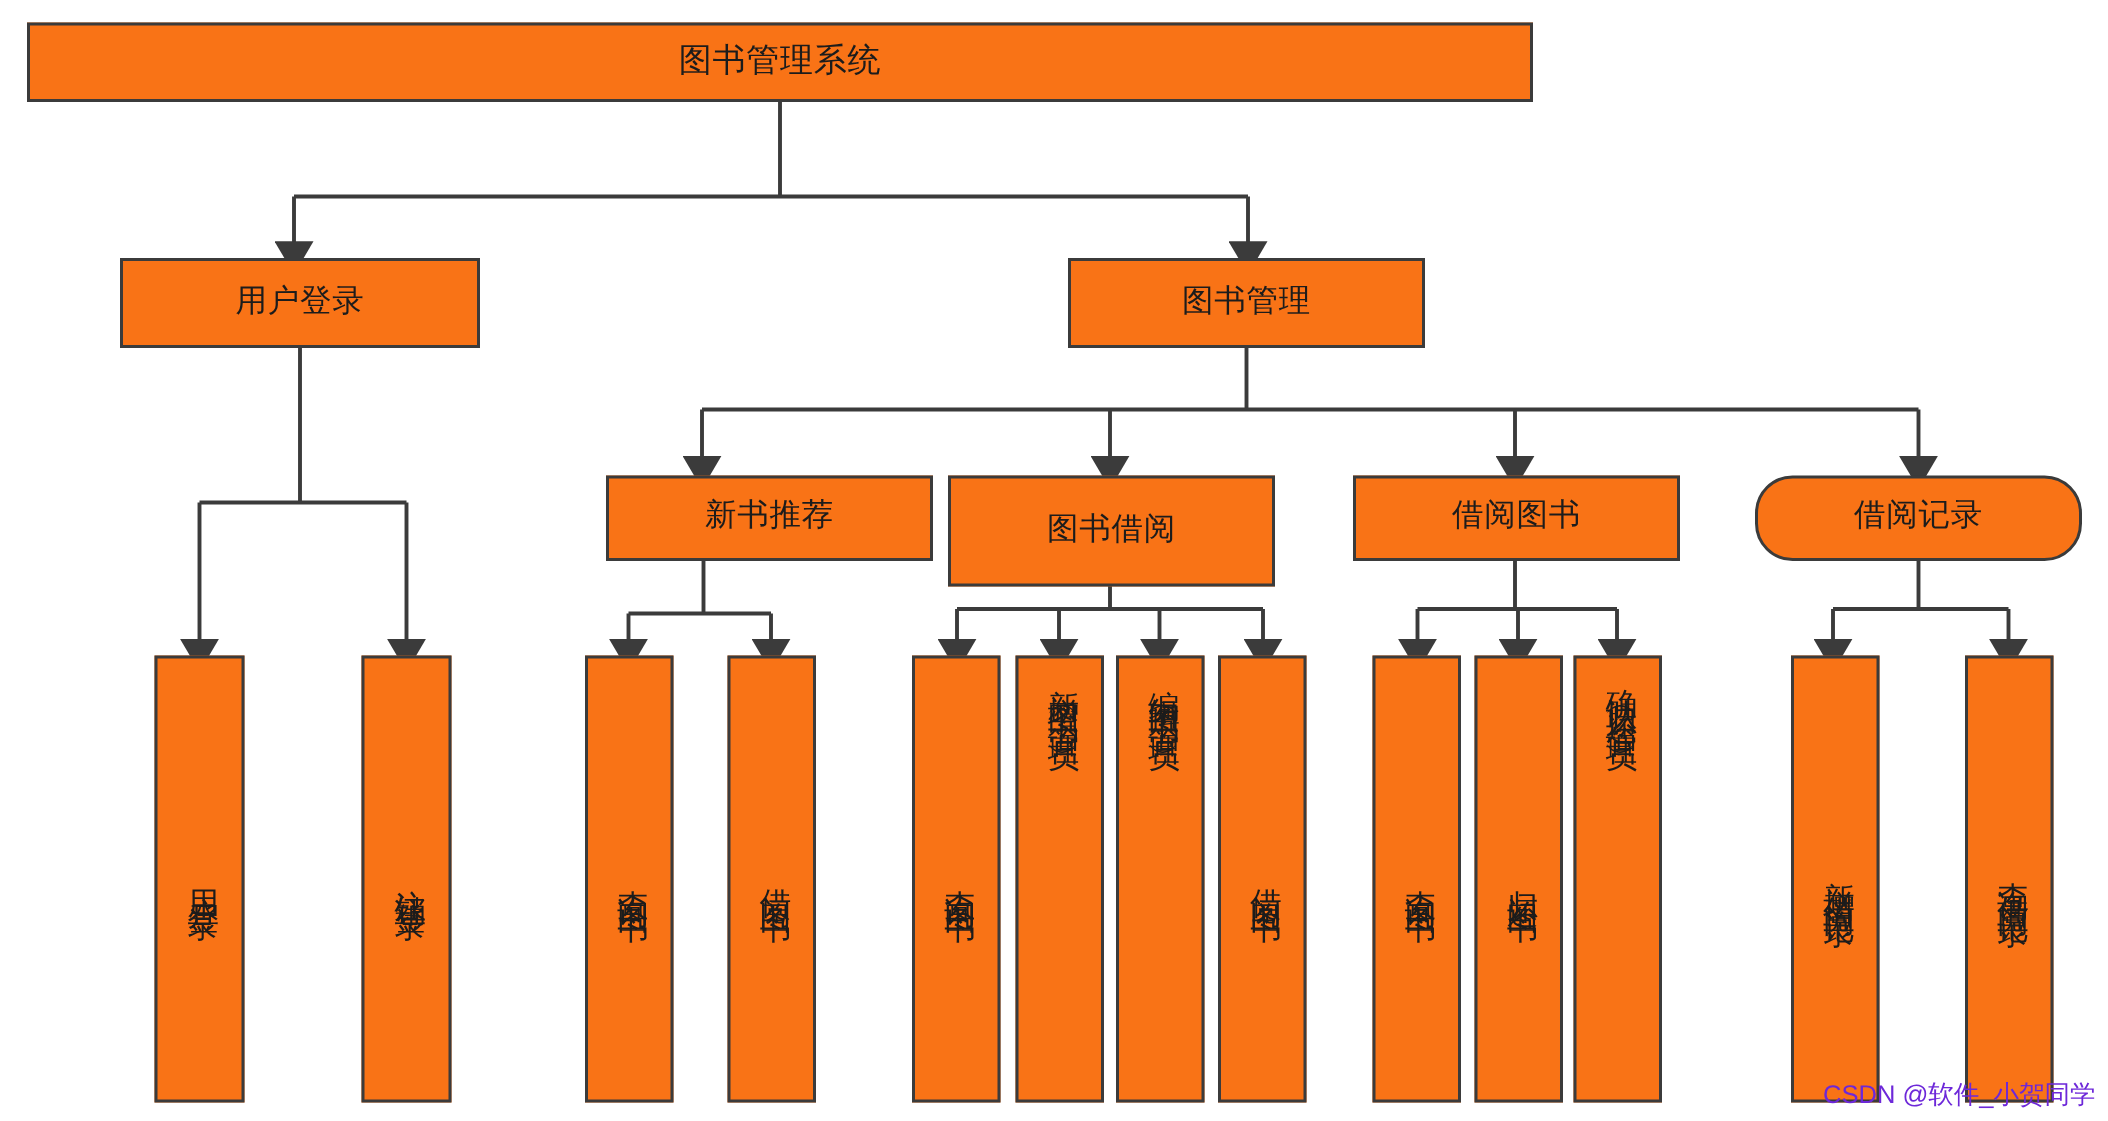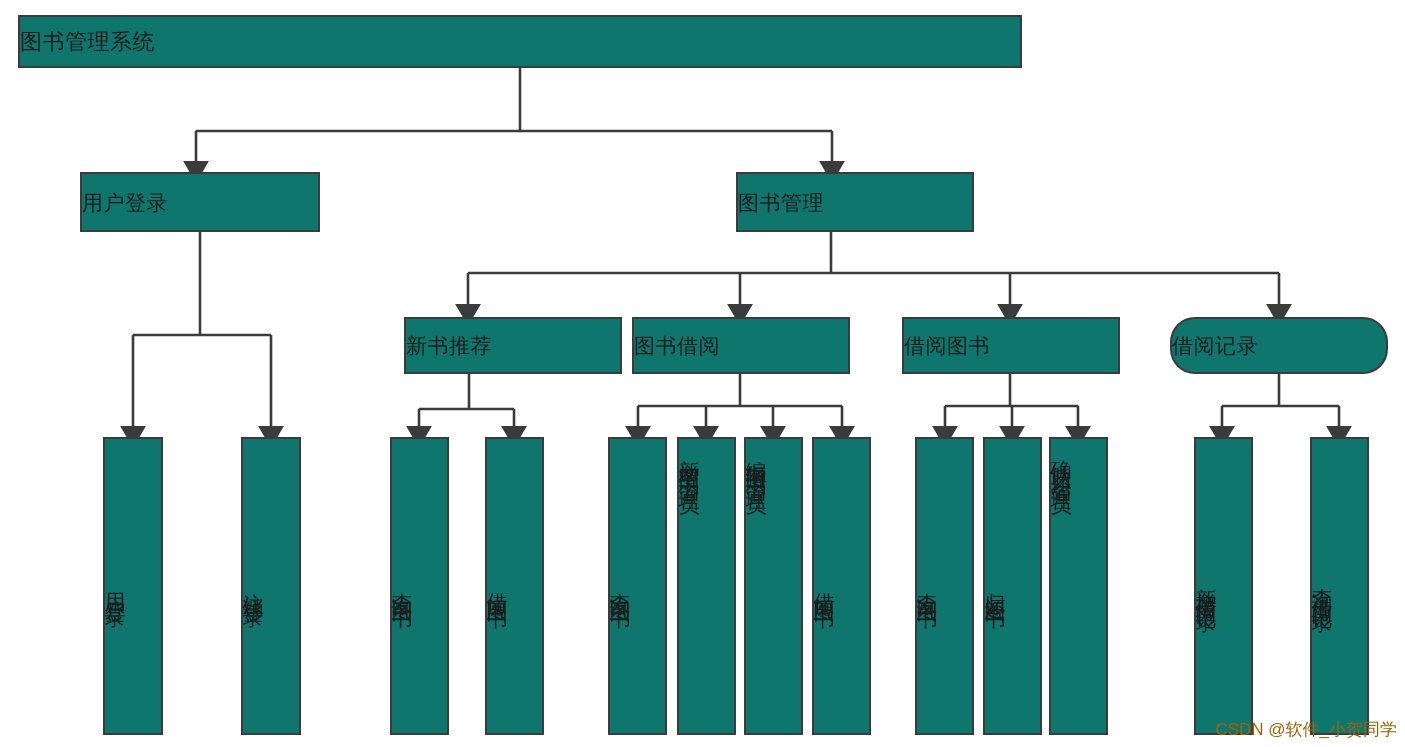--- a/index.html
+++ b/index.html
@@ -20,25 +20,27 @@
   #wires {
     position: absolute;
     left: 0;
     top: 0;
     width: 1405px;
     height: 747px;
   }
   .node {
     position: absolute;
     box-sizing: border-box;
-    background: #0f766e;
+    background: #f97316;
     border: 2px solid #3b3b3b;
     display: flex;
     align-items: center;
+    justify-content: center;
     color: #1c1c1c;
+    font-family: Liberation Mono, monospace;
   }
   .node .label {
     line-height: 1.0;
     text-align: center;
     white-space: pre;
   }
   .node.horiz .label {
     font-size: 21px;
     letter-spacing: 0.5px;
   }
@@ -60,21 +62,21 @@
   }
   .node.vert.centered {
     align-items: center;
     padding-top: 0;
   }
   #watermark {
     position: absolute;
     right: 8px;
     bottom: 6px;
     font-size: 17px;
-    color: #a16207;
+    color: #6d28d9;
     white-space: pre;
     user-select: none;
   }
 </style>
 </head>
 <body>
 
 <div id="canvas">
 
   <svg id="wires" viewBox="0 0 1405 747" width="1405" height="747" xmlns="http://www.w3.org/2000/svg">
@@ -127,28 +129,28 @@
     </g>
   </svg>
 
   <div class="node horiz root" style="left:18px; top:15px; width:1004px; height:53px;">
     <span class="label">图书管理系统</span>
   </div>
 
   <div class="node horiz" style="left:80px; top:172px; width:240px; height:60px;">
     <span class="label">用户登录</span>
   </div>
-  <div class="node horiz" style="left:712px; top:172px; width:238px; height:60px;margin-left:24px;">
+  <div class="node horiz" style="left:712px; top:172px; width:238px; height:60px;">
     <span class="label">图书管理</span>
   </div>
 
   <div class="node horiz" style="left:360px; top:317px; width:218px; height:57px;margin-left:44px;">
     <span class="label">新书推荐</span>
   </div>
-  <div class="node horiz" style="left:632px; top:317px; width:218px; height:57px;">
+  <div class="node horiz" style="left:632px; top:317px; width:218px; height:74px;">
     <span class="label">图书借阅</span>
   </div>
   <div class="node horiz" style="left:902px; top:317px; width:218px; height:57px;">
     <span class="label">借阅图书</span>
   </div>
   <div class="node horiz" style="left:1170px; top:317px; width:218px; height:57px;border-radius:25px;">
     <span class="label">借阅记录</span>
   </div>
 
   <div class="node vert centered" style="left:103px; top:437px; width:60px; height:298px;">

